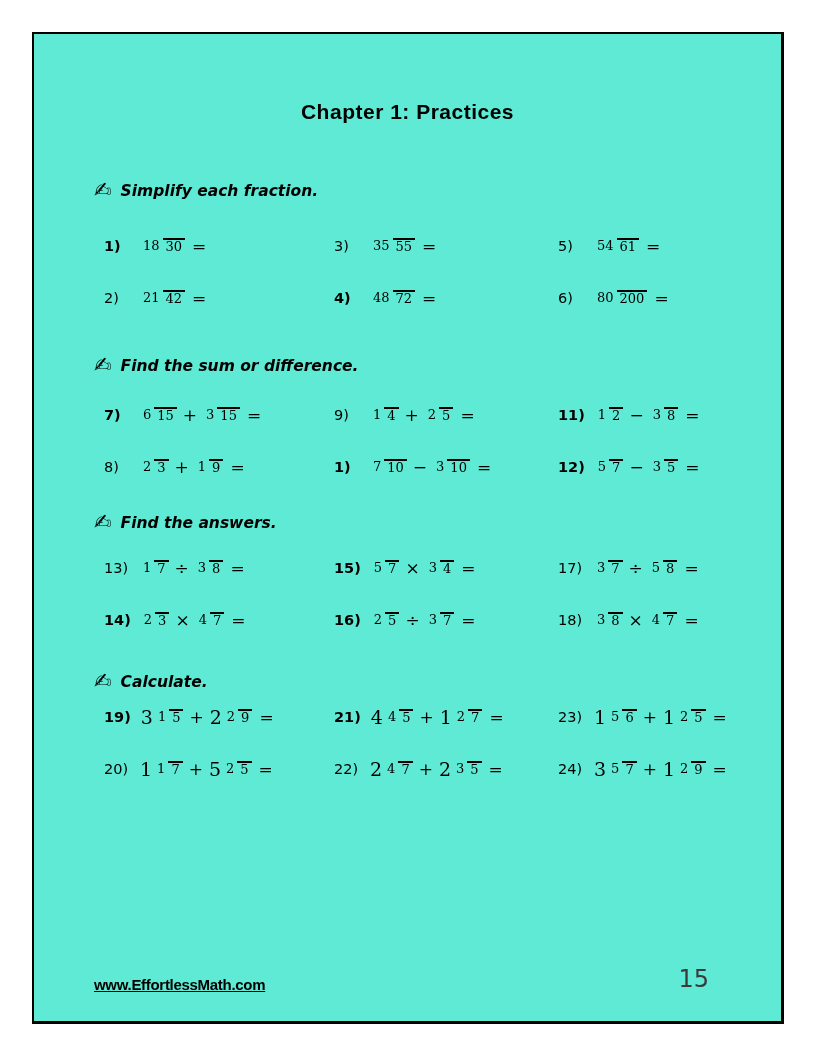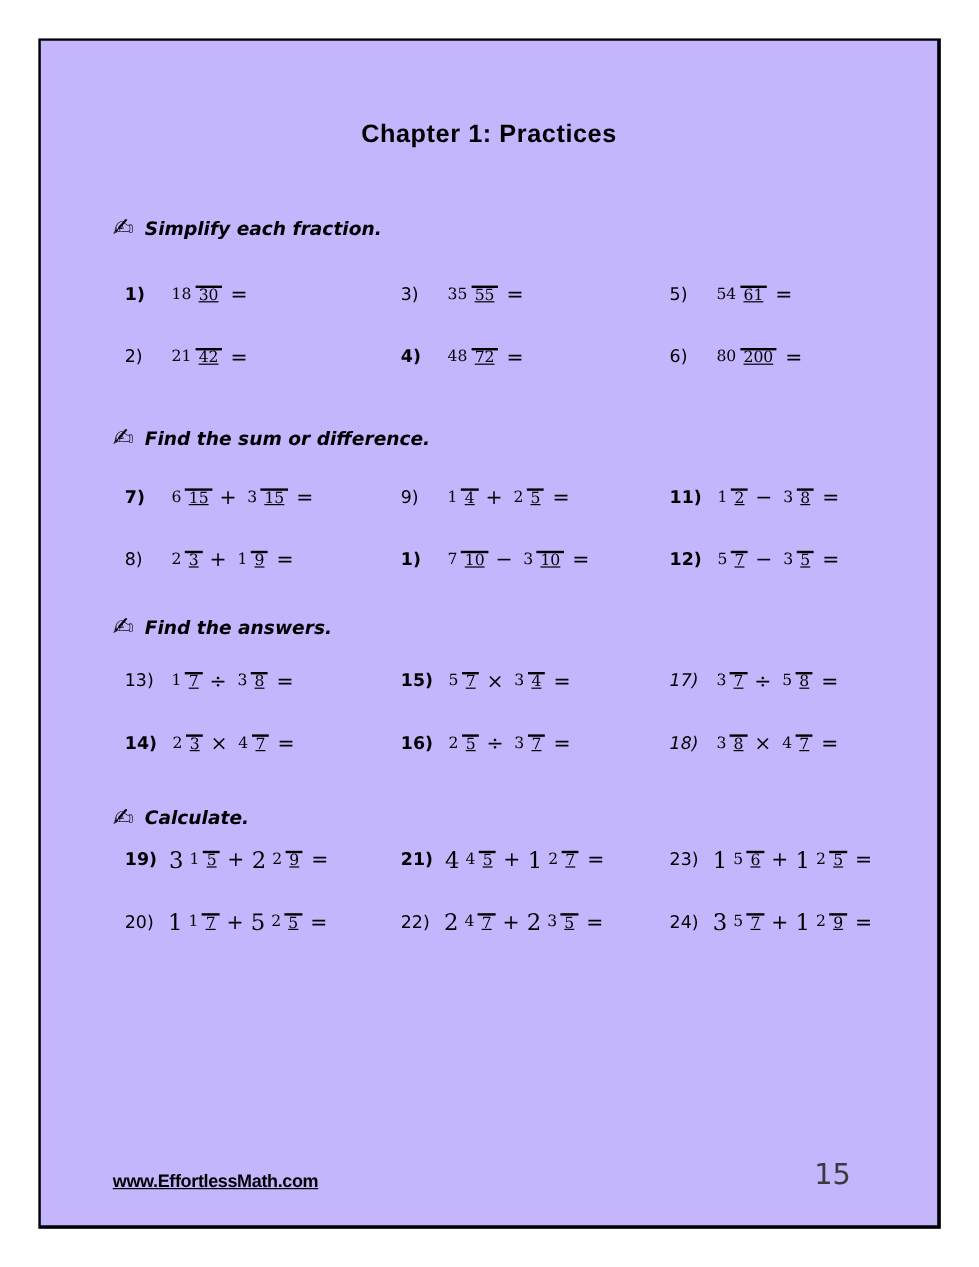--- a/index.html
+++ b/index.html
@@ -1,21 +1,21 @@
 <!DOCTYPE html>
 <html><head>
 <meta charset="utf-8">
 <style>
   * { margin:0; padding:0; box-sizing:border-box; }
   html,body { width:816px; height:1056px; background:#fff; font-family:"Liberation Sans", sans-serif; color:#000; }
   .sheet { position:relative; width:816px; height:1056px; background:#fff; }
   .page {
     position:absolute; left:32px; top:32px; right:32px; bottom:32px;
     border:2px solid #000; border-right-width:3px; border-bottom-width:3px;
-    background:#c4b5fd;
+    background:#5eead4;
   }
   .title {
     margin-top:66px; text-align:center;
     font-size:21px; font-weight:bold; letter-spacing:.5px;
     font-family:"Liberation Sans", sans-serif;
   }
   .section { padding:0 40px 0 60px; }
   .sec-1 { margin-top:56px; }
   .sec-2 { margin-top:36px; }
   .sec-3 { margin-top:24px; }
@@ -40,28 +40,28 @@
   .sec-1 .problems { margin-top:24px; }
   .sec-2 .problems { margin-top:18px; }
   .sec-3 .problems { margin-top:14px; }
   .sec-4 .problems { margin-top:4px; }
   .problem { display:flex; align-items:center; }
   .plabel {
     font-size:14.5px; font-family:"DejaVu Sans", sans-serif;
     margin-right:10px; min-width:26px;
   }
   .plabel.bold { font-weight:bold; }
-  .plabel.italic { font-style:italic; }
+  .plabel.italic { }
   .expr { display:inline-flex; align-items:center; font-family:"DejaVu Serif", serif; }
   .frac {
     display:inline-flex; flex-direction:row; align-items:center;
     font-size:13px; line-height:1.15; vertical-align:middle;
   }
   .fnum { padding:0 3px; }
-  .fden { border-top:2px solid #000; padding:0 3px;text-decoration:underline; }
+  .fden { border-top:2px solid #000; padding:0 3px; }
   .whole { font-size:19px; margin-right:2px; }
   .op { font-size:17px; margin:0 6px; }
   .eq { font-size:17px; margin-left:7px; }
   .footer {
     position:absolute; left:60px; right:72px; bottom:28px;
     display:flex; justify-content:space-between; align-items:flex-end;
   }
   .site-link {
     font-size:15px; font-weight:bold; letter-spacing:-0.3px;
     text-decoration:underline; color:#000;

